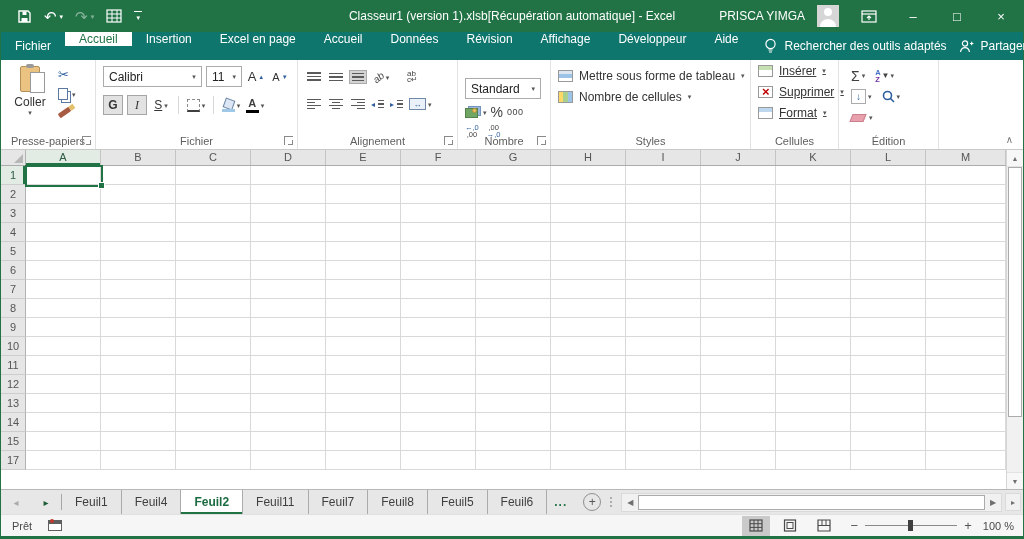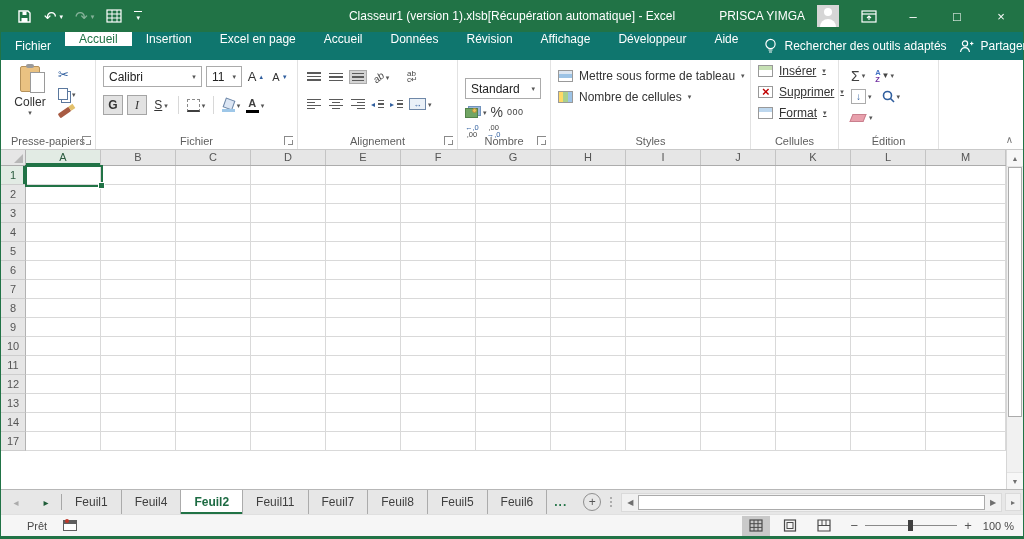--- a/index.html
+++ b/index.html
@@ -140,21 +140,21 @@
   .addbtn{width:18px;height:18px;border:1px solid #8f8f8f;border-radius:50%;align-self:center;display:flex;align-items:center;justify-content:center;font-size:12px;color:#555;margin:0 9px;flex:0 0 auto;line-height:1;}
   .kebab{color:#9a9a9a;align-self:center;font-size:9px;margin:0 6px 0 0;letter-spacing:0;line-height:3px;display:flex;flex-direction:column;gap:2px;}
   .kebab i{width:2px;height:2px;background:#9a9a9a;border-radius:50%;}
   .hscroll{flex:1 1 auto;display:flex;align-items:center;background:#f1f1f1;border:1px solid #dadada;margin:3px 3px;height:19px;}
   .hs-btn{width:16px;text-align:center;font-size:8px;color:#6f6f6f;flex:0 0 auto;}
   .hs-thumb{flex:1 1 auto;height:15px;background:#fff;border:1px solid #ababab;}
   .corner-btn{width:16px;display:flex;align-items:center;justify-content:center;font-size:8px;color:#6f6f6f;background:#f1f1f1;border:1px solid #dadada;margin:3px 2px 3px 0;flex:0 0 auto;}
 
   
   .status{height:22px;background:#f6f6f6;display:flex;align-items:center;border-top:1px solid #e0e0e0;flex:0 0 auto;font-size:11px;color:#4a4a4a;}
-  .status-mode{margin-left:26px;}
+  .status-mode{margin-left:11px;}
   .macro-ic{width:14px;height:11px;border:1px solid #5f5f5f;background:linear-gradient(#5f5f5f 0 3px,#fff 3px);margin-left:16px;position:relative;}
   .macro-ic::before{content:"";position:absolute;left:1px;top:-2px;width:4px;height:4px;border-radius:50%;background:#c0392b;}
   .status-right{margin-left:auto;display:flex;align-items:center;}
   .view-btn{width:28px;height:20px;display:flex;align-items:center;justify-content:center;margin-right:6px;}
   .view-btn.active{background:#c9c9c9;}
   .zoom-sign{font-size:13px;color:#555;padding:0 7px;line-height:1;}
   .slider{width:92px;height:1px;background:#8a8a8a;position:relative;}
   .slider .thumb{position:absolute;left:46%;top:-5px;width:5px;height:11px;background:#3f3f3f;}
   .zoom-label{margin:0 9px 0 4px;}
   .green-strip{height:3px;background:#217346;flex:0 0 auto;}
@@ -719,20 +719,36 @@
             <div class="cell"></div>
             <div class="cell"></div>
             <div class="cell"></div>
             <div class="cell"></div>
             <div class="cell"></div>
             <div class="cell"></div>
             <div class="cell"></div>
             <div class="cell last"></div>
           </div>
           <div class="grid-row">
+            <div class="row-h">15</div>
+            <div class="cell"></div>
+            <div class="cell"></div>
+            <div class="cell"></div>
+            <div class="cell"></div>
+            <div class="cell"></div>
+            <div class="cell"></div>
+            <div class="cell"></div>
+            <div class="cell"></div>
+            <div class="cell"></div>
+            <div class="cell"></div>
+            <div class="cell"></div>
+            <div class="cell"></div>
+            <div class="cell last"></div>
+          </div>
+          <div class="grid-row">
             <div class="row-h">17</div>
             <div class="cell"></div>
             <div class="cell"></div>
             <div class="cell"></div>
             <div class="cell"></div>
             <div class="cell"></div>
             <div class="cell"></div>
             <div class="cell"></div>
             <div class="cell"></div>
             <div class="cell"></div>

